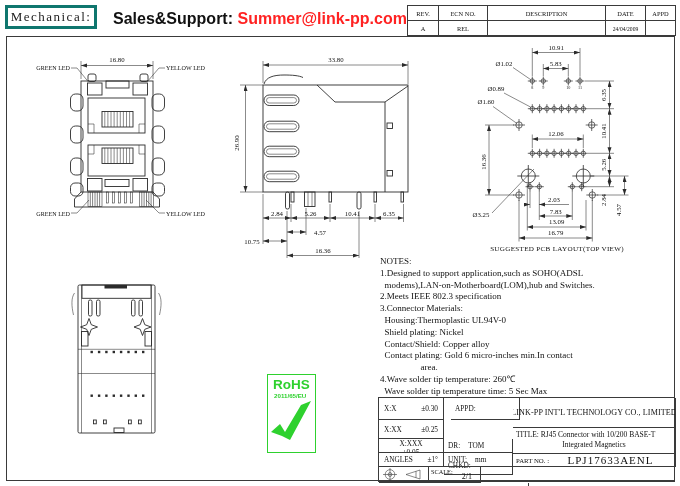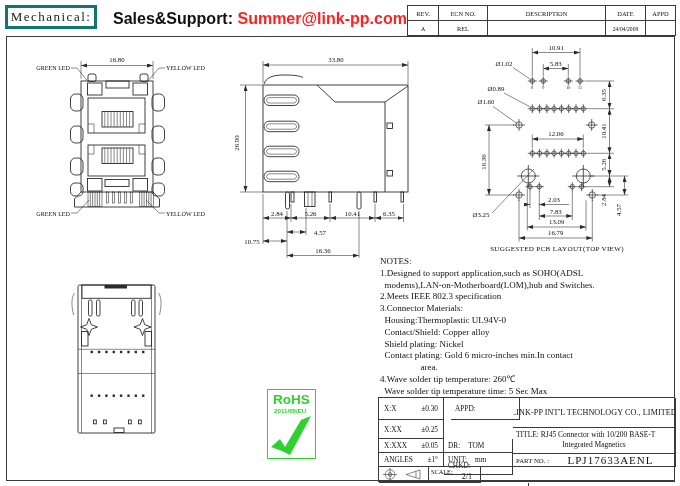--- a/index.html
+++ b/index.html
@@ -20,21 +20,21 @@
   svg{position:absolute;overflow:visible;}
   .ol{stroke:#2b2b2b;stroke-width:.9;fill:none;}
   .tl{stroke:#2b2b2b;stroke-width:.55;fill:none;}
   .hl{stroke:#2b2b2b;stroke-width:.6;}
   .dt{font-family:"Liberation Serif",serif;font-size:6.8px;fill:#111;}
   .lbl{font-family:"Liberation Serif",serif;font-size:6.1px;fill:#111;}
   .sm{font-family:"Liberation Serif",serif;font-size:4.2px;fill:#222;}
   .cap{font-family:"Liberation Serif",serif;font-size:7.1px;fill:#111;letter-spacing:.3px;}
   .notes{position:absolute;left:380px;top:256px;width:296px;}
   .nline{white-space:pre;font-family:"Liberation Serif",serif;font-size:9px;line-height:11.8px;color:#111;}
-  .rohs{position:absolute;left:267px;top:389px;width:49px;height:70px;border:1.5px solid #2ed12e;box-sizing:border-box;}
+  .rohs{position:absolute;left:267px;top:374px;width:49px;height:79px;border:1.5px solid #2ed12e;box-sizing:border-box;}
   .rohs .rt{font-family:"Liberation Sans",sans-serif;font-weight:bold;font-size:13.5px;color:#2ed12e;line-height:13px;padding:3px 0 0 5px;}
   .rohs .rs{font-family:"Liberation Sans",sans-serif;font-weight:bold;font-size:6.2px;color:#2ed12e;padding:1px 0 0 6px;}
   .title-block{position:absolute;left:378px;top:397px;width:297px;height:85px;border:1px solid #3a3a3a;box-sizing:border-box;}
   .tb-cell{position:absolute;box-sizing:border-box;border-right:1px solid #3a3a3a;border-bottom:1px solid #3a3a3a;overflow:hidden;}
   .tol{display:flex;align-items:center;justify-content:space-between;padding:0 5px;font-size:7.3px;}
   .fld{display:flex;align-items:center;gap:8px;padding:0 4px;font-size:7.3px;}
   .company{display:flex;align-items:center;justify-content:center;font-size:8.1px;letter-spacing:.1px;white-space:nowrap;}
   .ttl{padding:2px 3px 0 3px;font-size:7.5px;line-height:9.5px;}
   .ttl .l2{text-align:center;}
   .part{display:flex;align-items:center;padding:0 3px;font-size:6.8px;}
@@ -417,22 +417,22 @@
     </g>
   </svg>
 
   <div class="notes">
     <div class="nline">NOTES:</div>
     <div class="nline">1.Designed to support application,such as SOHO(ADSL</div>
     <div class="nline">  modems),LAN-on-Motherboard(LOM),hub and Switches.</div>
     <div class="nline">2.Meets IEEE 802.3 specification</div>
     <div class="nline">3.Connector Materials:</div>
     <div class="nline">  Housing:Thermoplastic UL94V-0</div>
+    <div class="nline">  Shield plating: Nickel</div>
     <div class="nline">  Contact/Shield: Copper alloy</div>
-    <div class="nline">  Shield plating: Nickel</div>
     <div class="nline">  Contact plating: Gold 6 micro-inches min.In contact</div>
     <div class="nline">                  area.</div>
     <div class="nline">4.Wave solder tip temperature: 260℃</div>
     <div class="nline">  Wave solder tip temperature time: 5 Sec Max</div>
   </div>
 
   <div class="rohs">
     <div class="rt">RoHS</div>
     <div class="rs">2011/65/EU</div>
     <svg style="left:0;top:24px;" width="46" height="44" viewBox="0 0 46 44">
@@ -442,21 +442,21 @@
 
   <div class="title-block">
     <div class="tb-cell tol" style="left:0;top:0;width:65px;height:22px;">
       <span>X:X</span>
         <span>±0.30</span>
     </div>
     <div class="tb-cell tol" style="left:0;top:22px;width:65px;height:19px;">
       <span>X:XX</span>
         <span>±0.25</span>
     </div>
-    <div class="tb-cell tol" style="left:0;top:41px;width:65px;height:14px;">
+    <div class="tb-cell tol" style="left:0;top:41px;width:65px;height:14px;flex-direction:column;">
       <span>X:XXX</span>
         <span>±0.05</span>
     </div>
     <div class="tb-cell tol" style="left:0;top:55px;width:65px;height:14px;">
       <span>ANGLES</span>
         <span>±1°</span>
     </div>
     <div class="tb-cell fld" style="left:72px;top:0;width:69px;height:22px;">
       <span>APPD:</span>
     </div>

